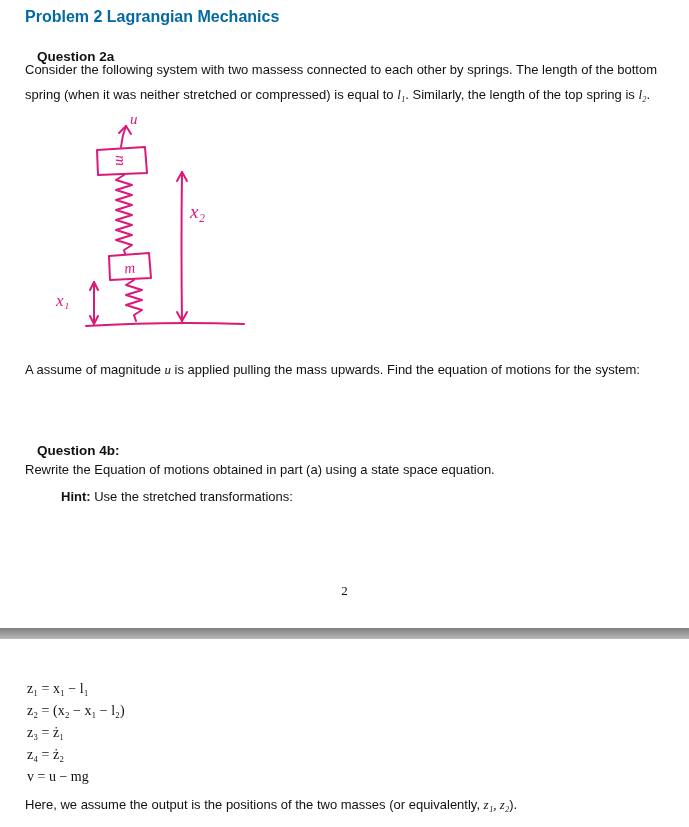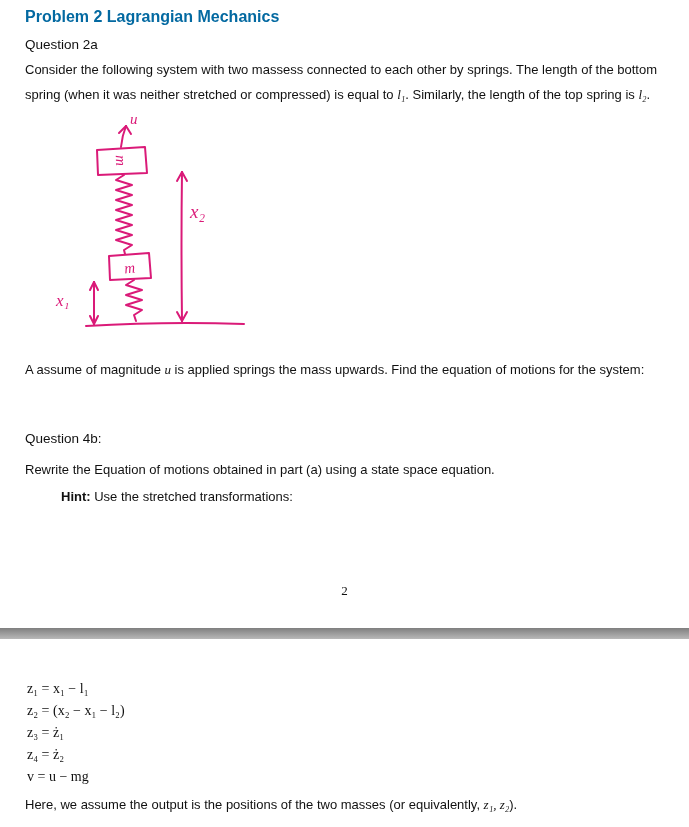--- a/index.html
+++ b/index.html
@@ -14,21 +14,21 @@
     overflow: hidden;
   }
   .abs { position: absolute; }
   .doc-title {
     left: 25px; top: 8px;
     font-size: 16px; font-weight: bold; margin: 0;
     color: #0369a1;
   }
   .q-heading {
     left: 25px;
-    font-size: 13.5px; font-weight: normal; margin: 0;
+    font-size: 13.5px; font-weight: bold; margin: 12px;
   }
   .q2a-heading { top: 37px; }
   .q2b-heading { top: 431px; }
   .body-text {
     left: 25px; width: 642px;
     font-size: 13px; line-height: 25px; margin: 0;
   }
   .q2a-body { top: 57px; }
   .force-text { top: 357px; }
   .q2b-body { top: 457px; }
@@ -116,21 +116,21 @@
         <path class="ink-stroke" d="M46 170 L46 212"></path>
         <path class="ink-stroke" d="M46 170 L42 178"></path>
         <path class="ink-stroke" d="M46 170 L50 178"></path>
         <path class="ink-stroke" d="M46 212 L42 204"></path>
         <path class="ink-stroke" d="M46 212 L50 204"></path>
       </g>
       <text class="ink-text" x="8" y="194" font-size="17">x₁</text>
     </svg>
   </div>
 
-  <p class="abs body-text force-text"><span>A assume of magnitude </span><span class="mi">u</span><span> is applied springs the mass upwards. Find the equation of motions for the system:</span></p>
+  <p class="abs body-text force-text"><span>A assume of magnitude </span><span class="mi">u</span><span> is applied pulling the mass upwards. Find the equation of motions for the system:</span></p>
 
   <h2 class="abs q-heading q2b-heading">Question 4b:</h2>
 
   <p class="abs body-text q2b-body">Rewrite the Equation of motions obtained in part (a) using a state space equation.</p>
 
   <p class="abs body-text hint-line"><span class="bold">Hint:</span><span> Use the stretched transformations:</span></p>
 
   <div class="abs page-number">2</div>
 
   <div class="abs page-divider"></div>

